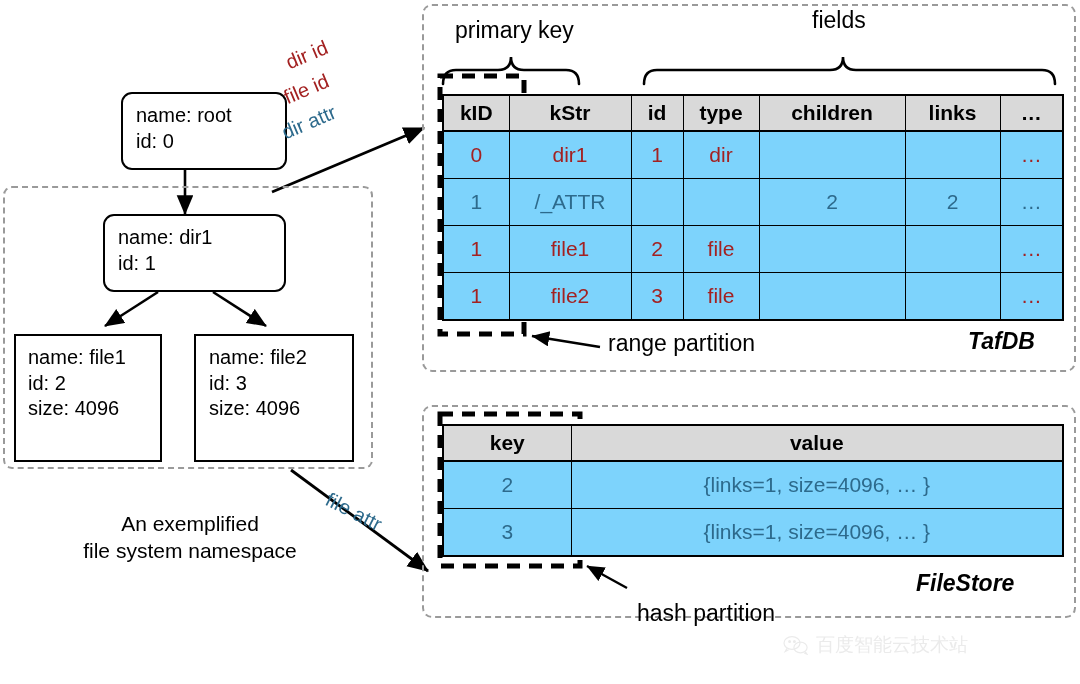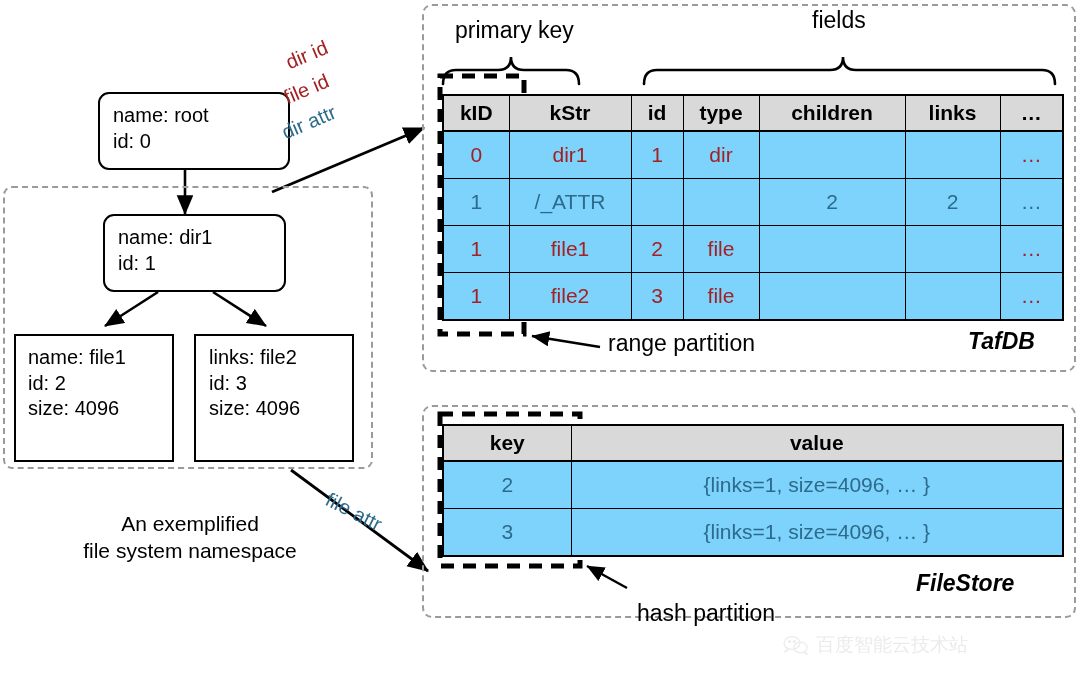--- a/index.html
+++ b/index.html
@@ -93,38 +93,38 @@
     <g stroke="#000" stroke-width="2.4" fill="none">
       <line x1="600" y1="347" x2="532" y2="336" marker-end="url(#ahs)"></line>
     </g>
     <g stroke="#000" stroke-width="2.4" fill="none">
       <line x1="627" y1="588" x2="587" y2="566" marker-end="url(#ahs)"></line>
     </g>
   </svg>
 
   <div class="group-dashed" style="left:3px;top:186px;width:370px;height:283px;"></div>
 
-  <div class="node round" style="left:98px;top:92px;width:192px;height:78px;">
+  <div class="node round" style="left:121px;top:92px;width:166px;height:78px;">
     <div class="ln">name: root</div>
     <div class="ln">id: 0</div>
   </div>
 
   <div class="node round" style="left:103px;top:214px;width:183px;height:78px;">
     <div class="ln">name: dir1</div>
     <div class="ln">id: 1</div>
   </div>
 
-  <div class="node" style="left:14px;top:334px;width:160px;height:128px;padding-left:12px;">
+  <div class="node" style="left:14px;top:334px;width:148px;height:128px;padding-left:12px;">
     <div class="ln">name: file1</div>
     <div class="ln">id: 2</div>
     <div class="ln">size: 4096</div>
   </div>
 
   <div class="node" style="left:194px;top:334px;width:160px;height:128px;">
-    <div class="ln">links: file2</div>
+    <div class="ln">name: file2</div>
     <div class="ln">id: 3</div>
     <div class="ln">size: 4096</div>
   </div>
 
   <div class="caption" style="left:25px;top:510px;width:330px;">An exemplified
 file system namespace</div>
 
   <div class="rot-label red" style="left:287px;top:52px;transform:rotate(-23deg);">dir id</div>
   <div class="rot-label red" style="left:285px;top:87px;transform:rotate(-23deg);">file id</div>
   <div class="rot-label blue" style="left:283px;top:122px;transform:rotate(-23deg);">dir attr</div>

